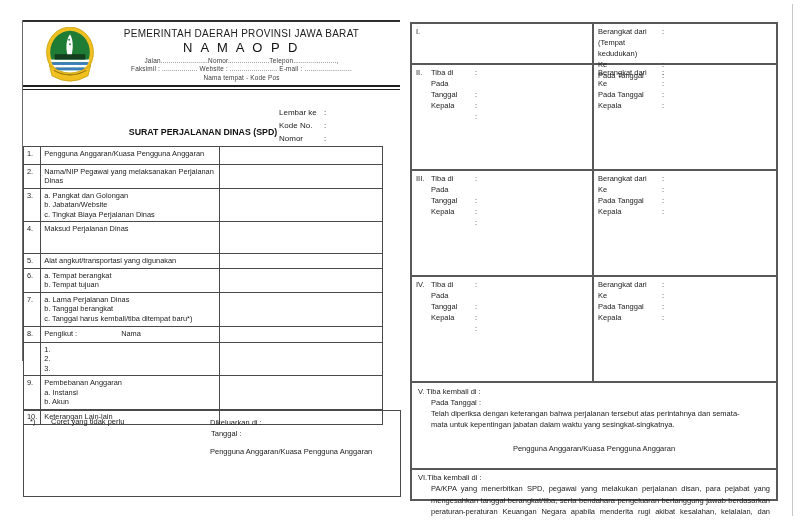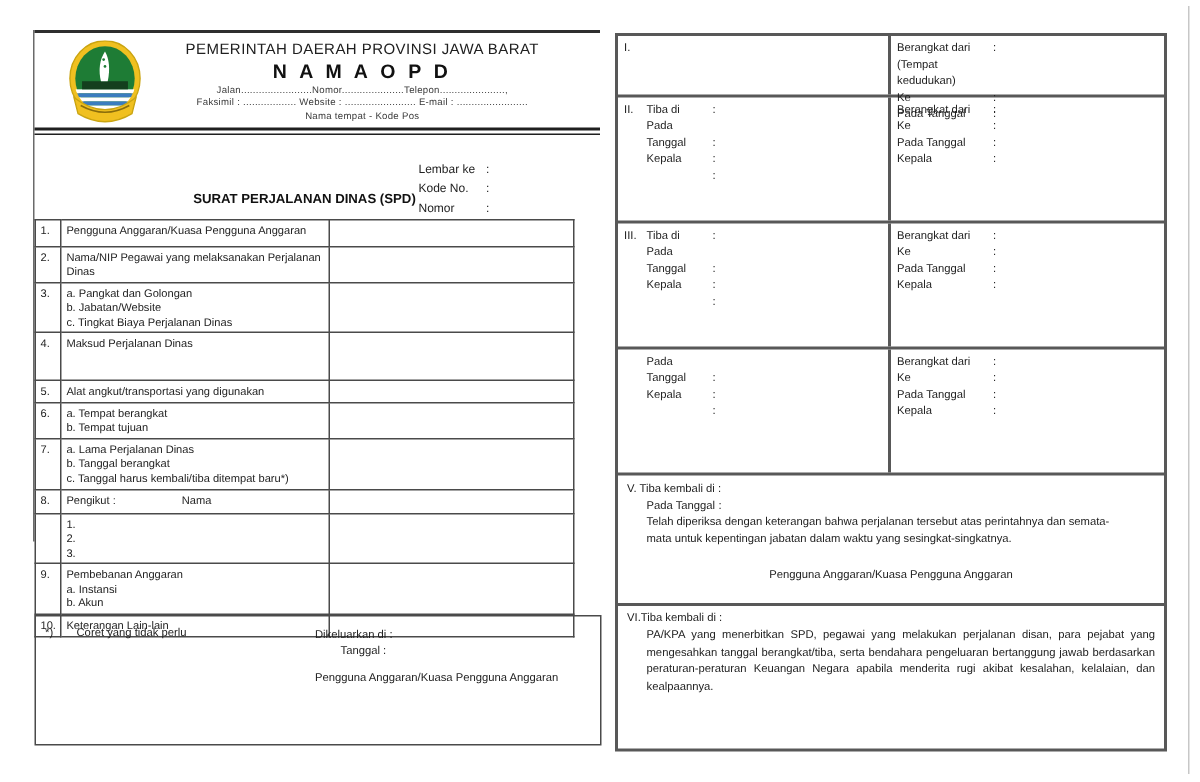--- a/index.html
+++ b/index.html
@@ -5,50 +5,50 @@
   *{box-sizing:border-box;margin:0;padding:0}
   html,body{width:800px;height:521px}
   body{position:relative;background:#ffffff;font-family:"Liberation Sans",sans-serif;color:#1d1d1d;overflow:hidden}
 
   
   .page-left{position:absolute;left:22px;top:20px;width:378px;height:341px;border-left:1px solid #6a6a6a}
   .letterhead{position:relative;height:65px;border-top:2px solid #2f2f2f}
   .logo{position:absolute;left:20px;top:5px}
   .lh-text{margin-left:60px;text-align:center;padding-top:6px}
   .lh1{font-size:10px;letter-spacing:.3px;color:#202020}
-  .lh2{font-size:13px;font-weight:bold;letter-spacing:2.5px;margin-top:1px;color:#111}
+  .lh2{font-size:13px;font-weight:normal;letter-spacing:2.5px;margin-top:1px;color:#111}
   .lh3,.lh4,.lh5{font-size:6.4px;color:#3a3a3a;margin-top:1.5px;letter-spacing:.2px}
   .dbl{height:5px;border-top:2px solid #1f1f1f;border-bottom:1px solid #1f1f1f}
   .meta{position:absolute;left:256px;top:86px;font-size:8px;line-height:13px;color:#222}
   .meta .ml{display:inline-block;width:45px}
   .doc-title{position:absolute;top:107px;left:0;width:360px;text-align:center;font-size:8.8px;font-weight:bold;color:#111}
   .form-table{position:absolute;top:126px;left:0;width:360px;border-collapse:collapse;font-size:7.4px;line-height:9px;color:#222}
   .form-table td{border:1px solid #4a4a4a;vertical-align:top;padding:2px 3px}
   .c-no{width:16px;text-align:left}
   .c-label{width:180px}
   .c-value{width:164px}
   .hr0 td{height:18px}.hr1 td{height:22px}.hr2 td{height:30px}.hr3 td{height:32px}
   .hr4 td{height:14px}.hr5 td{height:24px}.hr6 td{height:34px}.hr7 td{height:16px}
   .hr8 td{height:28px}.hr9 td{height:30px}.hr10 td{height:15px}
   .tl{margin-bottom:.5px}
   .nm{margin-left:44px}
   .footer-box{position:absolute;top:390px;left:0;width:378px;height:87px;border:1px solid #4a4a4a;font-size:7.5px;line-height:11px;color:#222}
   .fb-ast{position:absolute;left:6px;top:5px}
   .fb-note{position:absolute;left:27px;top:5px}
   .fb-issue{position:absolute;left:186px;top:6px}
-  .fb-ind{margin-left:17px}
+  .fb-ind{margin-left:1px}
   .fb-sig{margin-top:7px}
 
   
   .page-right{position:absolute;left:410px;top:22px;width:368px;height:479px;border:2px solid #585858;font-size:7.5px;line-height:11px;color:#222}
   .sec{display:flex;border-bottom:2px solid #585858}
   .sec.last{border-bottom:none}
   .sec-half{width:50%;padding:2px 4px}
   .sec-half.l{border-right:2px solid #585858}
-  .s1{height:41px}.s2,.s3,.s4{height:84px}.s5{height:87px;display:block;padding:3px 6px}.s6{height:64px;display:block;padding:2px 6px}
+  .s1{height:41px}.s2,.s3,.s4{height:106px}.s5{height:87px;display:block;padding:3px 6px}.s6{height:64px;display:block;padding:2px 6px}
   .rn{display:inline-block;width:15px}
   .lbl{display:inline-block;width:44px}
   .rlbl{display:inline-block;width:64px}
   .ind14{padding-left:15px}
   .s5-line{margin-left:13px}
   .s5-date-lbl{display:inline-block;width:48px}
   .s5-sig{text-align:center;margin-top:13px}
   .s6-body{margin-left:13px;text-align:justify;line-height:11.5px}
 
   .scan-line{position:absolute;right:7px;top:4px;width:1px;height:512px;background:#c7c7c7}
@@ -240,20 +240,21 @@
     <div class="sec-half">
       <div><span class="rlbl">Berangkat dari</span><span>:</span></div>
       <div><span class="rlbl">Ke</span><span>:</span></div>
       <div><span class="rlbl">Pada Tanggal</span><span>:</span></div>
       <div><span class="rlbl">Kepala</span><span>:</span></div>
     </div>
   </div>
 
   <div class="sec s4">
     <div class="sec-half l">
+      <div><span class="rn">IV.</span><span class="lbl">Tiba di</span><span>:</span></div>
       <div class="ind14"><span class="lbl">Pada Tanggal</span><span>:</span></div>
       <div class="ind14"><span class="lbl">Kepala</span><span>:</span></div>
       <div class="ind14"><span class="lbl"></span><span>:</span></div>
     </div>
     <div class="sec-half">
       <div><span class="rlbl">Berangkat dari</span><span>:</span></div>
       <div><span class="rlbl">Ke</span><span>:</span></div>
       <div><span class="rlbl">Pada Tanggal</span><span>:</span></div>
       <div><span class="rlbl">Kepala</span><span>:</span></div>
     </div>

